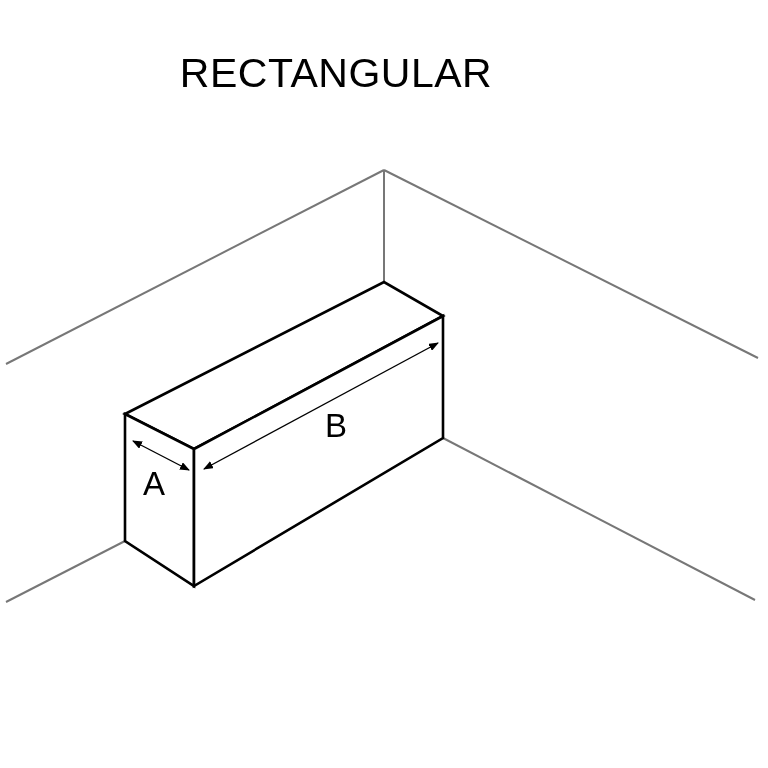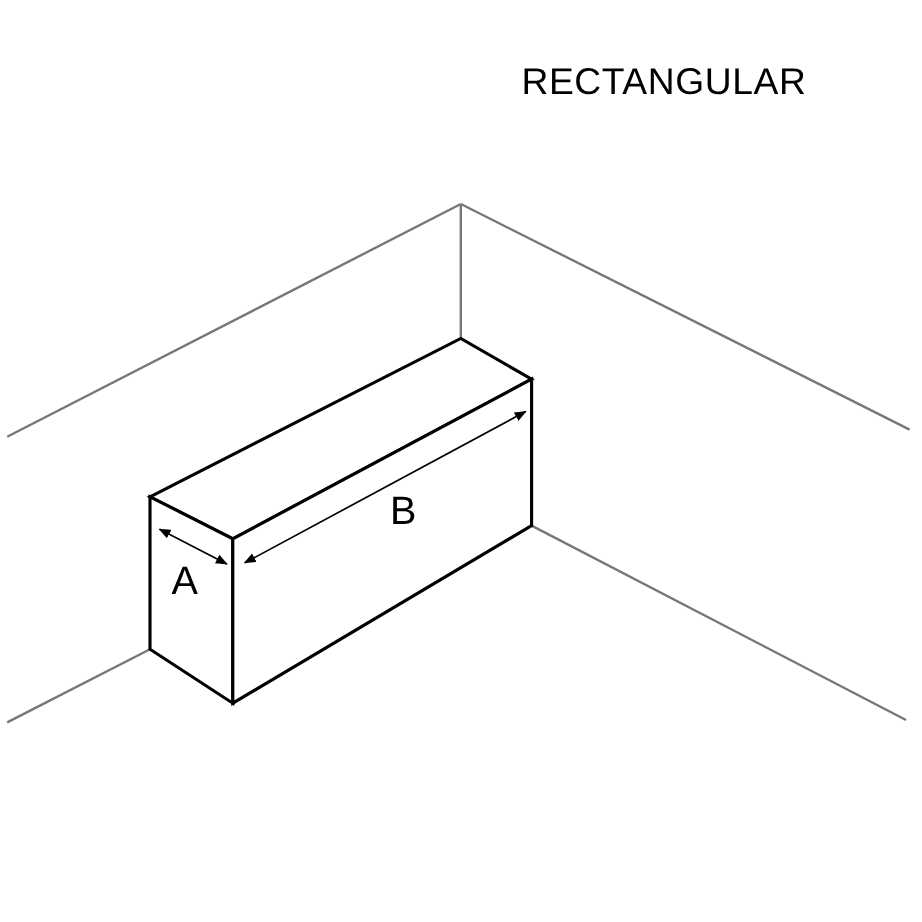--- a/index.html
+++ b/index.html
@@ -1,17 +1,17 @@
 <!DOCTYPE html>
 <html><head>
 <meta charset="utf-8">
 <style>
   html, body { margin:0; padding:0; background:#ffffff; }
   body { width:768px; height:768px; position:relative; overflow:hidden; font-family:"Liberation Sans", "DejaVu Sans", sans-serif; }
-  .title { position:absolute; left:0; top:50px; width:672px; text-align:right; font-size:31px; color:#000; letter-spacing:0.5px; }
+  .title { position:absolute; left:0; top:50px; width:672px; text-align:center; font-size:41px; color:#000; letter-spacing:0.5px; }
   svg { position:absolute; left:0; top:0; }
   .lbl { font-family:"Liberation Sans", "DejaVu Sans", sans-serif; font-size:33px; fill:#000; }
 </style>
 </head>
 <body>
 
 <div class="title">RECTANGULAR</div>
 
 <svg width="768" height="768" viewBox="0 0 768 768">
   <defs>

